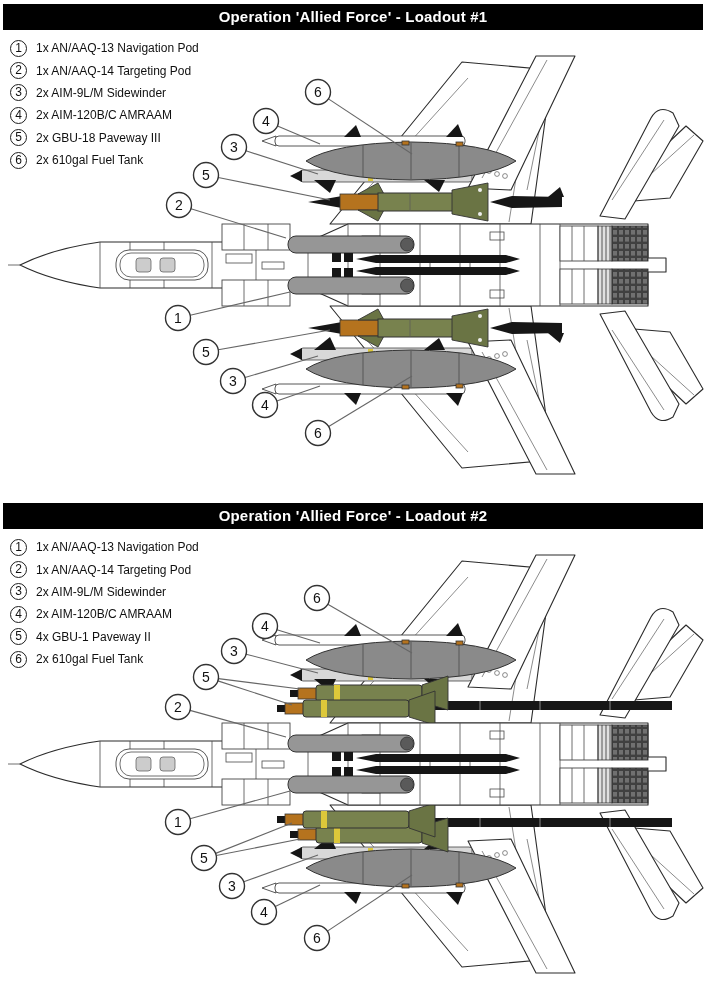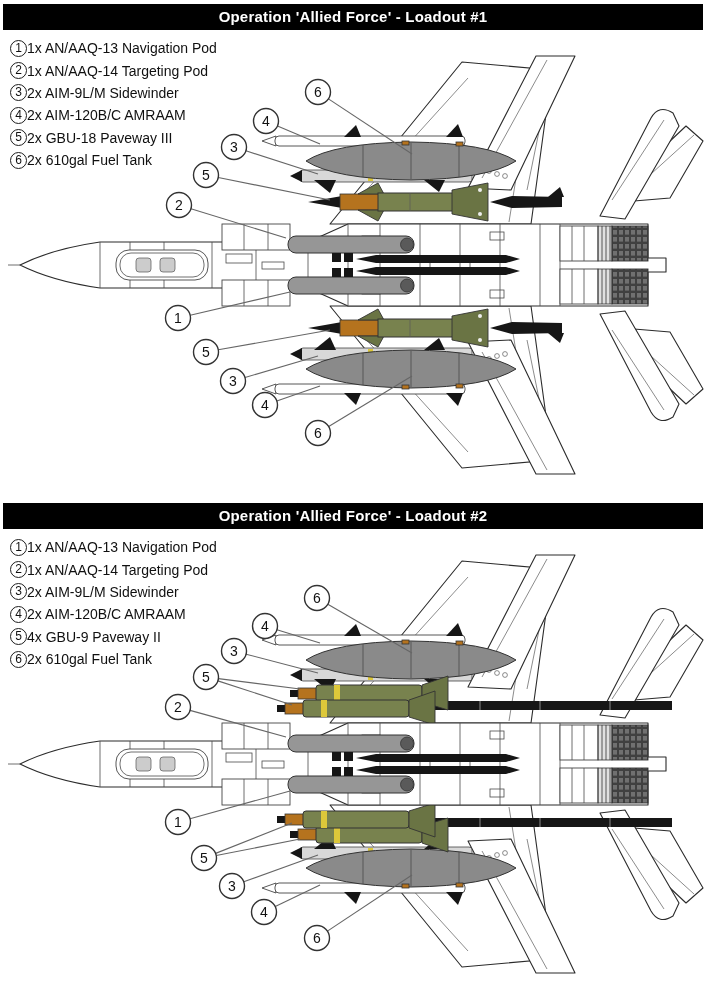--- a/index.html
+++ b/index.html
@@ -13,21 +13,21 @@
     background:var(--header-bg,#000);color:var(--header-text,#fff);
     font-weight:bold;font-size:15px;line-height:26px;text-align:center;
     letter-spacing:.2px;
   }
   .legend{position:absolute;left:10px;top:33px;z-index:3;}
   .legend-row{display:flex;align-items:center;height:22.4px;}
   .lnum{
     width:15px;height:15px;border:1.4px solid #1d1d1d;border-radius:50%;
     font-size:12px;line-height:15px;text-align:center;color:#111;flex:0 0 auto;
   }
-  .llabel{margin-left:0;font-size:14px;color:#101010;white-space:nowrap;}
+  .llabel{margin-left:9px;font-size:12px;color:#101010;white-space:nowrap;}
   .svg-host{position:absolute;left:0;top:36px;width:710px;height:460px;}
 
   
   .skin{fill:#ffffff;stroke:var(--line-ink,#2b2b2b);stroke-width:1.1;stroke-linejoin:round;}
   .det{fill:none;stroke:#4a4a4a;stroke-width:.8;}
   .thin{fill:none;stroke:#5a5a5a;stroke-width:.7;}
   .tank-seam{stroke:#4a4a4a;stroke-width:.8;}
   .c-olive{fill:var(--bomb-olive,#78824e);stroke:#333;stroke-width:1;}
   .c-olive2{fill:var(--bomb-olive-dark,#6a7444);stroke:#333;stroke-width:.9;}
   .c-orange{fill:var(--seeker-orange,#b5731e);stroke:#333;stroke-width:.8;}
@@ -370,21 +370,21 @@
       <div class="legend-row">
         <span class="lnum">3</span>
         <span class="llabel">2x AIM-9L/M Sidewinder</span>
       </div>
       <div class="legend-row">
         <span class="lnum">4</span>
         <span class="llabel">2x AIM-120B/C AMRAAM</span>
       </div>
       <div class="legend-row">
         <span class="lnum">5</span>
-        <span class="llabel">4x GBU-9 Paveway II</span>
+        <span class="llabel">4x GBU-1 Paveway II</span>
       </div>
       <div class="legend-row">
         <span class="lnum">6</span>
         <span class="llabel">2x 610gal Fuel Tank</span>
       </div>
     </div>
   <div class="svg-host">
 <svg class="aircraft" width="710" height="460" viewBox="0 0 710 460">
   <defs>
     <pattern id="hv" width="4" height="6" patternUnits="userSpaceOnUse">

